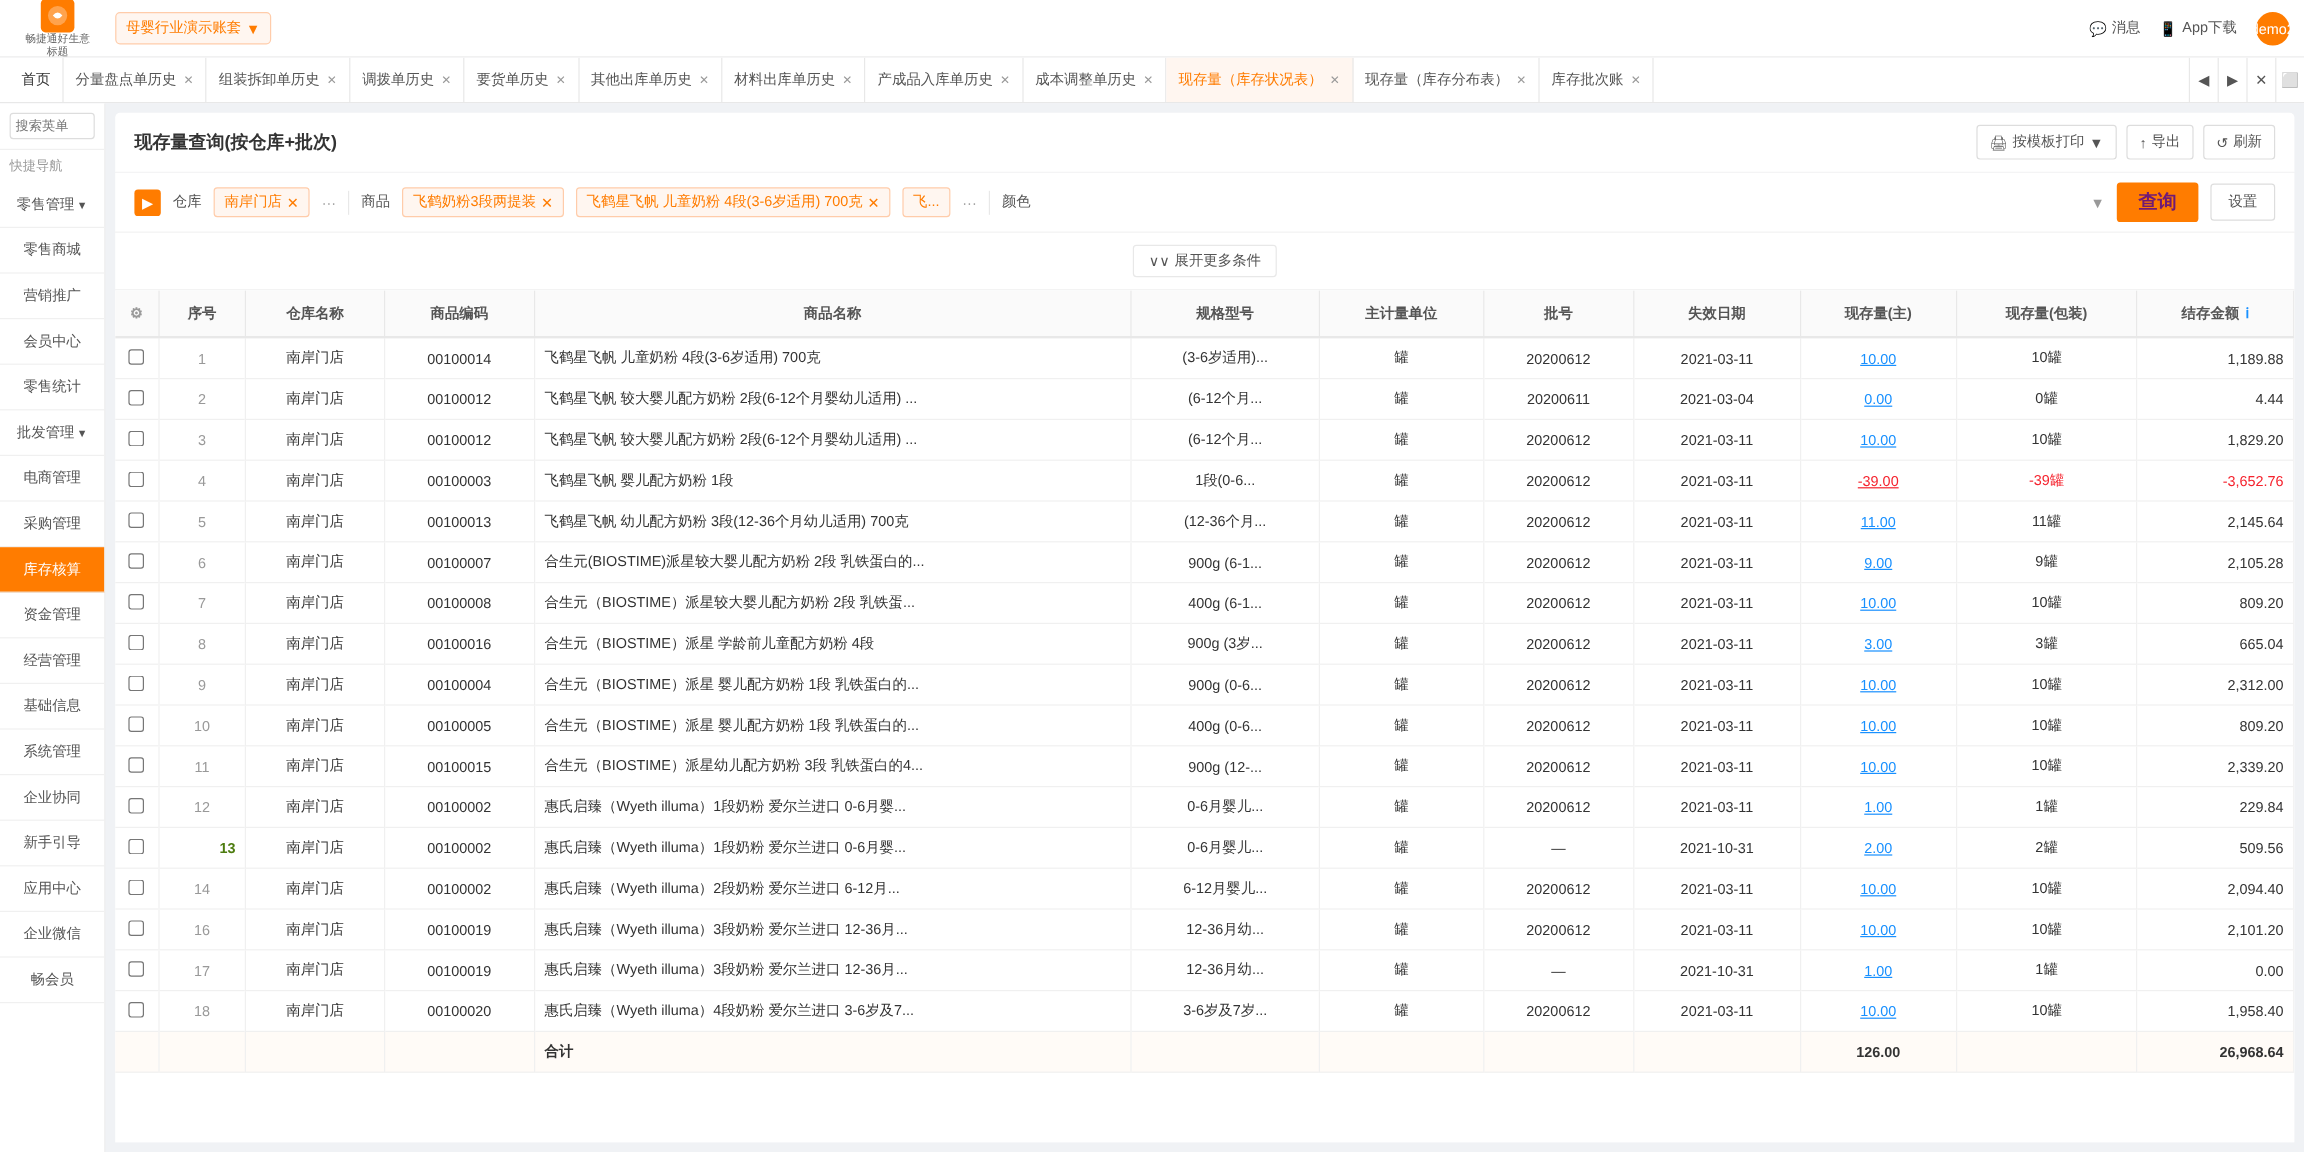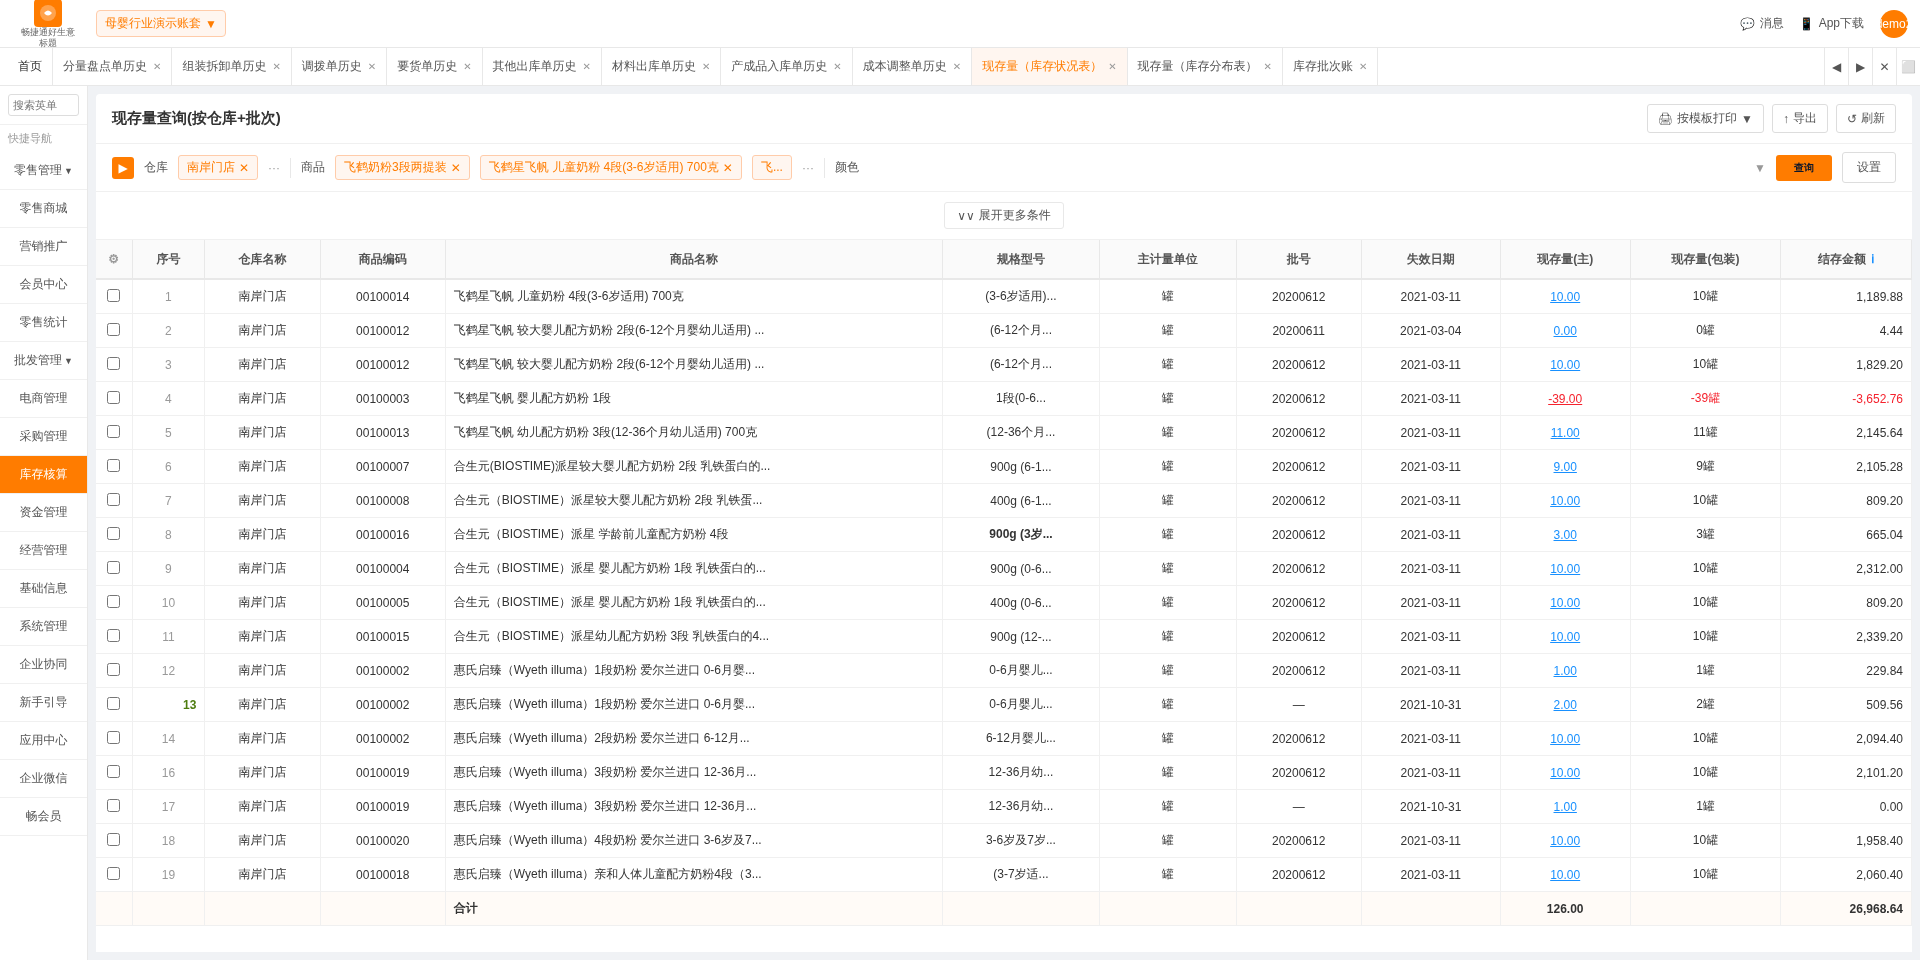--- a/index.html
+++ b/index.html
@@ -410,21 +410,21 @@
         <span>✕</span>
       </div>
       <div class="filter-tag">
         <span>飞...</span>
       </div>
       <span class="filter-ellipsis">···</span>
       <div class="filter-divider"></div>
       <span class="filter-label">颜色</span>
       <span style="color:#ccc; flex:1;"></span>
       <span style="color:#999; cursor:pointer; font-size:12px;">▼</span>
-      <button style="background:#ff7c00; color:#0f172a; border:none; border-radius:3px; padding:6px 18px; cursor:pointer; font-size:10px; font-weight:bold;">查询</button>
+      <button style="background:#ff7c00; color:#701a75; border:none; border-radius:3px; padding:6px 18px; cursor:pointer; font-size:16px; font-weight:bold;">查询</button>
       <button style="background:#fff; border:1px solid #ddd; border-radius:3px; padding:6px 14px; cursor:pointer; font-size:12px; color:#555;">设置</button>
     </div>
 
     <div class="filter-expand-row" style="background:#fff; flex-shrink:0; border-bottom:1px solid #f0f0f0; padding:4px 0;">
       <button class="expand-btn">
         <span>∨∨</span>
         <span>展开更多条件</span>
       </button>
     </div>
 
@@ -549,21 +549,21 @@
     <td class="td-link" style="text-align:center;">10.00</td>
     <td style="text-align:center;">10罐</td>
     <td class="td-right">809.20</td>
   </tr>
             <tr>
     <td style="text-align:center;"><input type="checkbox" style=""></td>
     <td style="text-align:center;color:#999;">8</td>
     <td style="text-align:center;">南岸门店</td>
     <td style="text-align:center;">00100016</td>
     <td class="text-left" style="max-width:280px;overflow:hidden;text-overflow:ellipsis;">合生元（BIOSTIME）派星 学龄前儿童配方奶粉 4段</td>
-    <td style="text-align:center;font-weight:bold;">900g (3岁...</td>
+    <td style="text-align:center;">900g (3岁...</td>
     <td style="text-align:center;">罐</td>
     <td style="text-align:center;">20200612</td>
     <td style="text-align:center;">2021-03-11</td>
     <td class="td-link" style="text-align:center;">3.00</td>
     <td style="text-align:center;">3罐</td>
     <td class="td-right">665.04</td>
   </tr>
             <tr>
     <td style="text-align:center;"><input type="checkbox" style=""></td>
     <td style="text-align:center;color:#999;">9</td>
@@ -683,34 +683,20 @@
     <td style="text-align:center;">00100020</td>
     <td class="text-left" style="max-width:280px;overflow:hidden;text-overflow:ellipsis;">惠氏启臻（Wyeth illuma）4段奶粉 爱尔兰进口 3-6岁及7...</td>
     <td style="text-align:center;">3-6岁及7岁...</td>
     <td style="text-align:center;">罐</td>
     <td style="text-align:center;">20200612</td>
     <td style="text-align:center;">2021-03-11</td>
     <td class="td-link" style="text-align:center;">10.00</td>
     <td style="text-align:center;">10罐</td>
     <td class="td-right">1,958.40</td>
   </tr>
-            <tr>
-    <td style="text-align:center;"><input type="checkbox" style=""></td>
-    <td style="text-align:center;color:#999;">19</td>
-    <td style="text-align:center;">南岸门店</td>
-    <td style="text-align:center;">00100018</td>
-    <td class="text-left" style="max-width:280px;overflow:hidden;text-overflow:ellipsis;">惠氏启臻（Wyeth illuma）亲和人体儿童配方奶粉4段（3...</td>
-    <td style="text-align:center;">(3-7岁适...</td>
-    <td style="text-align:center;">罐</td>
-    <td style="text-align:center;">20200612</td>
-    <td style="text-align:center;">2021-03-11</td>
-    <td class="td-link" style="text-align:center;">10.00</td>
-    <td style="text-align:center;">10罐</td>
-    <td class="td-right">2,060.40</td>
-  </tr>
             <tr class="total-row">
   <td></td>
   <td></td>
   <td></td>
   <td></td>
   <td style="text-align:left;font-weight:bold;">合计</td>
   <td></td>
   <td></td>
   <td></td>
   <td></td>

